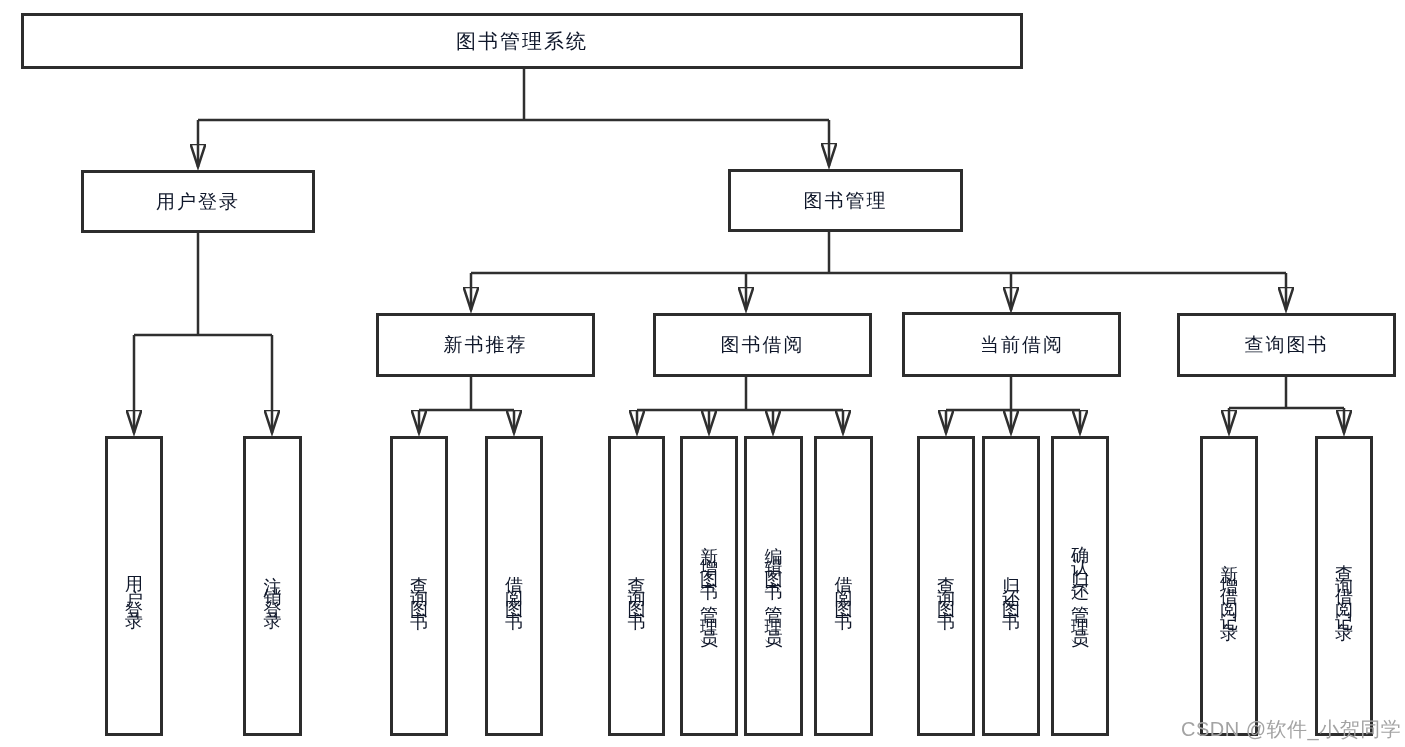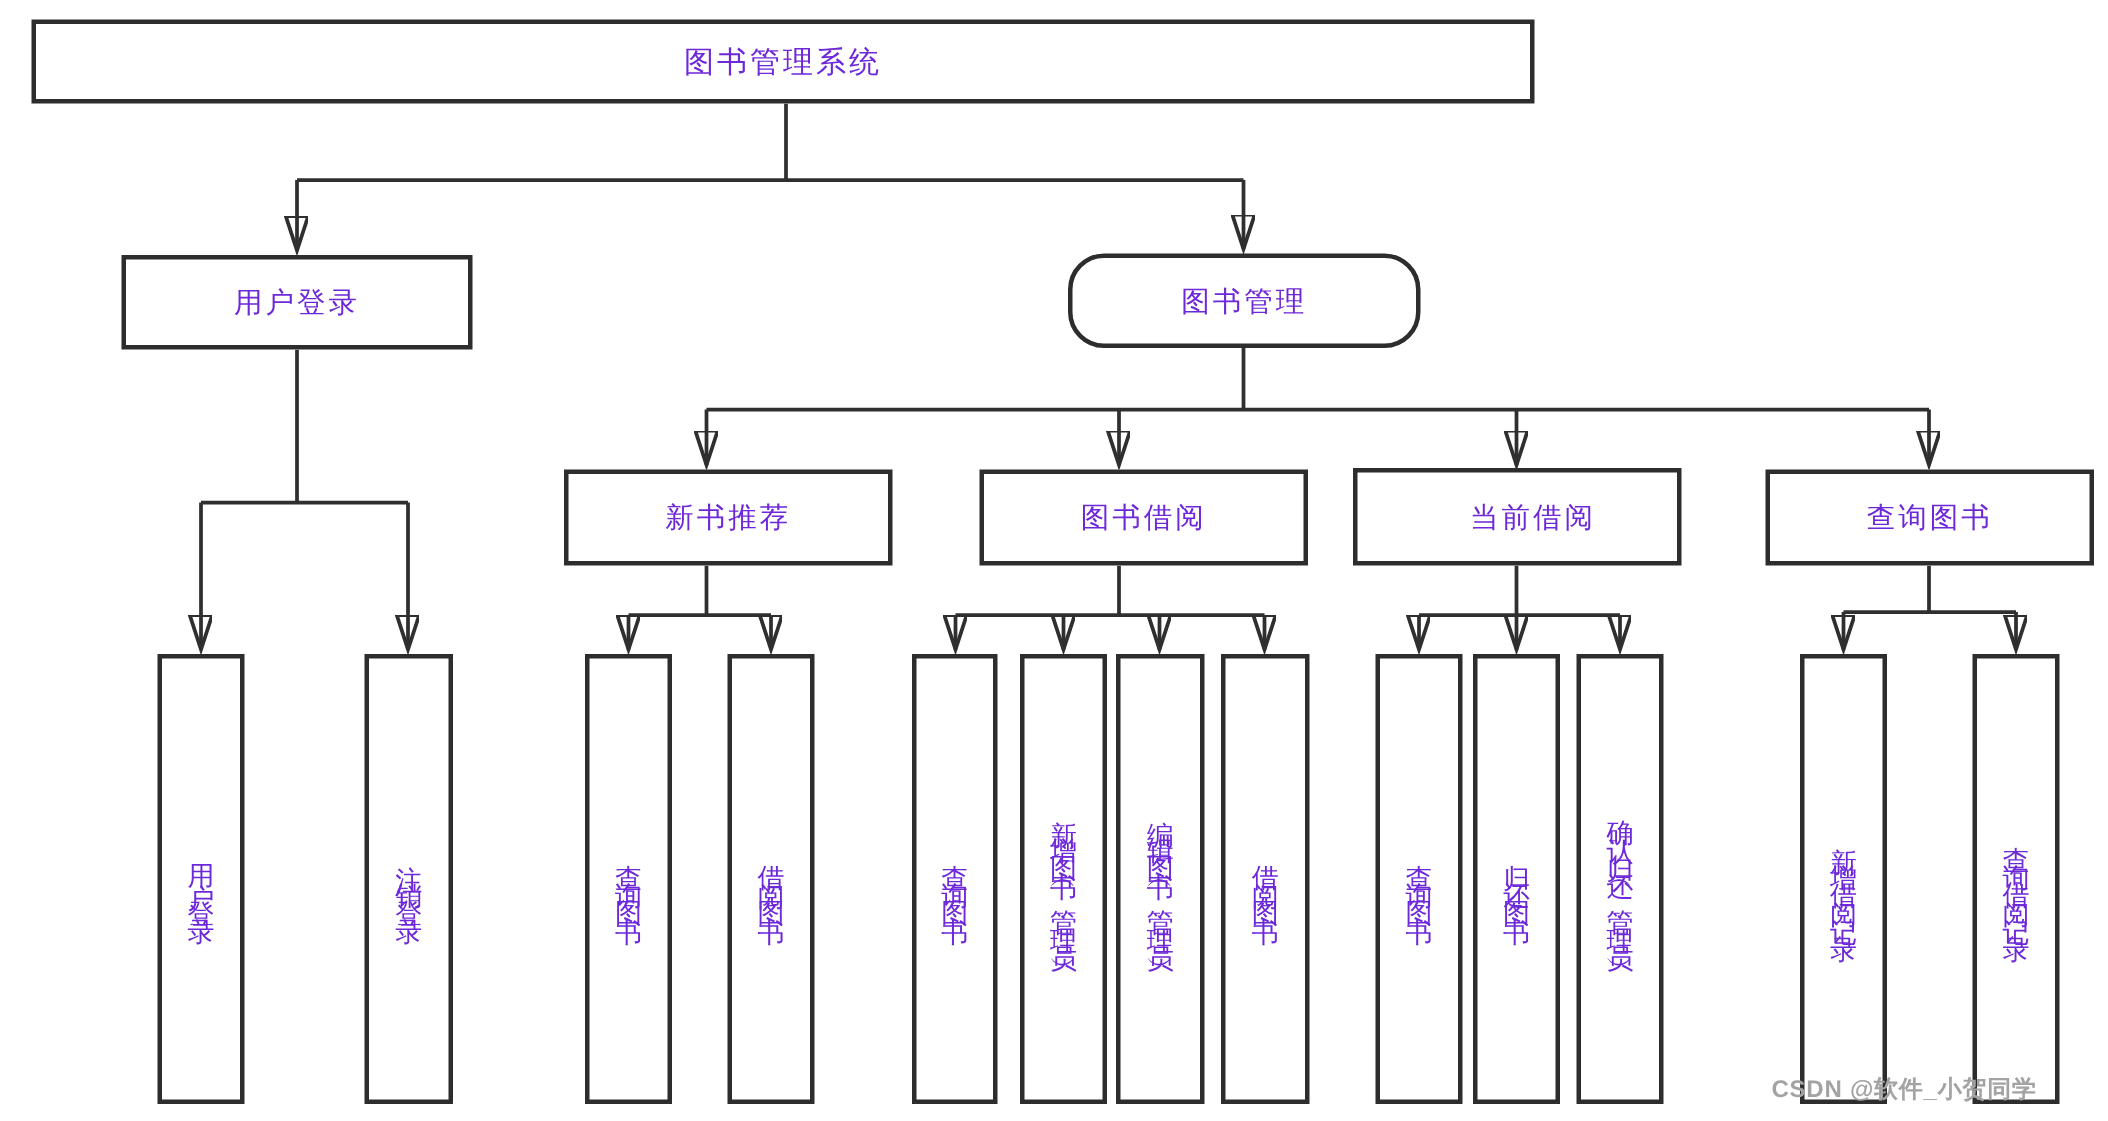--- a/index.html
+++ b/index.html
@@ -29,46 +29,45 @@
   .box {
     position: absolute;
     box-sizing: border-box;
     background: #ffffff;
     border: 3px solid #2d2d2d;
     display: flex;
     align-items: center;
     justify-content: center;
   }
   .box span {
-    color: #6d28d9;
+    color: #0f172a;
     font-size: 19px;
     white-space: nowrap;
   }
   .box.h span {
     letter-spacing: 2px;
   }
   .box.root span {
     font-size: 20px;
   }
   .box.v span {
     writing-mode: vertical-rl;
     letter-spacing: 12px;
     line-height: 1;
     font-size: 18px;
   }
   .watermark {
     position: absolute;
     left: 1181px;
     top: 716px;
-    font-size: 16px;
+    font-size: 20px;
     color: #a3a3a3;
     letter-spacing: 0.5px;
     white-space: nowrap;
     z-index: 10;
-    font-weight: bold;
   }
 </style>
 </head>
 <body>
 
 <div class="canvas">
 
   <svg class="connectors" viewBox="0 0 1405 747" xmlns="http://www.w3.org/2000/svg">
     <defs>
       <marker id="arrow" markerUnits="userSpaceOnUse" markerWidth="26" markerHeight="16" refX="23" refY="7.5" orient="auto">
@@ -117,21 +116,21 @@
     <path d="M1344,408 L1344,433" marker-end="url(#arrow)"></path>
   </svg>
 
   <div class="box h root" style="left:21px; top:13px; width:1002px; height:56px;">
     <span>图书管理系统</span>
   </div>
 
   <div class="box h" style="left:81px; top:170px; width:234px; height:63px;">
     <span>用户登录</span>
   </div>
-  <div class="box h" style="left:712px; top:169px; width:235px; height:63px;border-radius:24px;">
+  <div class="box h" style="left:728px; top:169px; width:235px; height:63px;">
     <span>图书管理</span>
   </div>
 
   <div class="box h" style="left:376px; top:313px; width:219px; height:64px;font-family:Liberation Serif, serif;">
     <span>新书推荐</span>
   </div>
   <div class="box h" style="left:637px; top:313px; width:219px; height:64px;margin-left:16px;">
     <span>图书借阅</span>
   </div>
   <div class="box h" style="left:902px; top:312px; width:219px; height:65px;padding-left:21px;">

